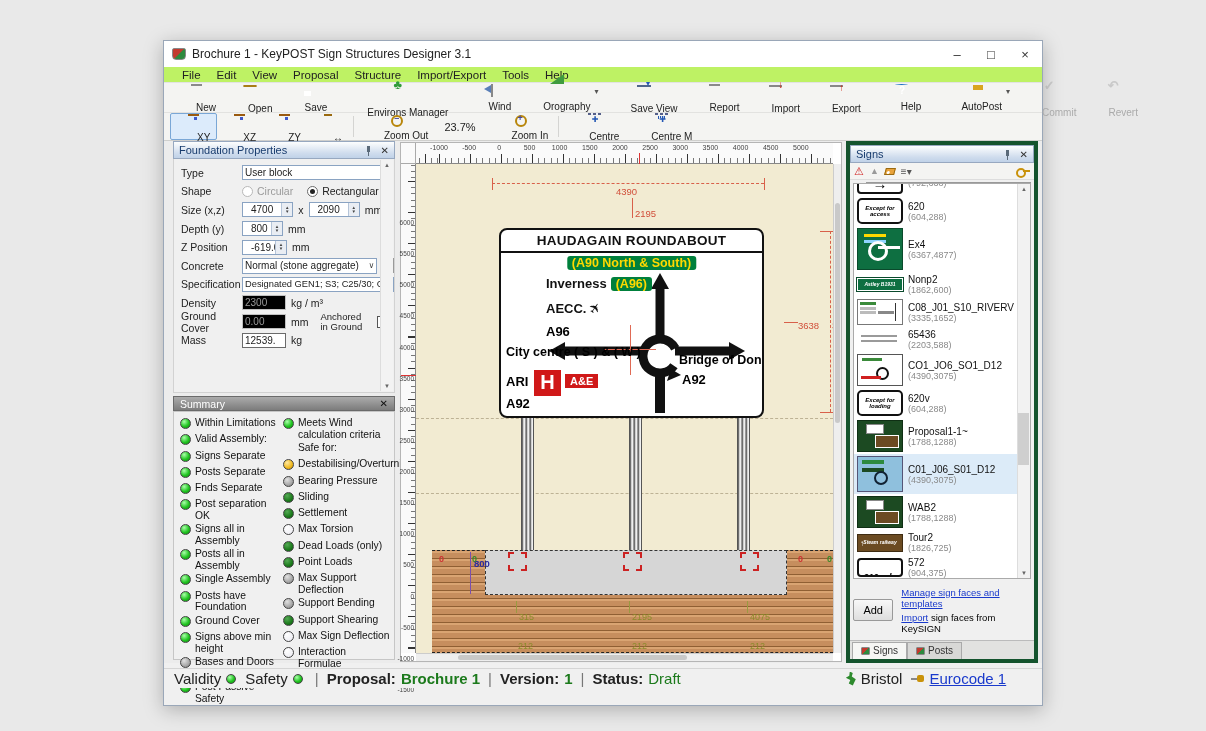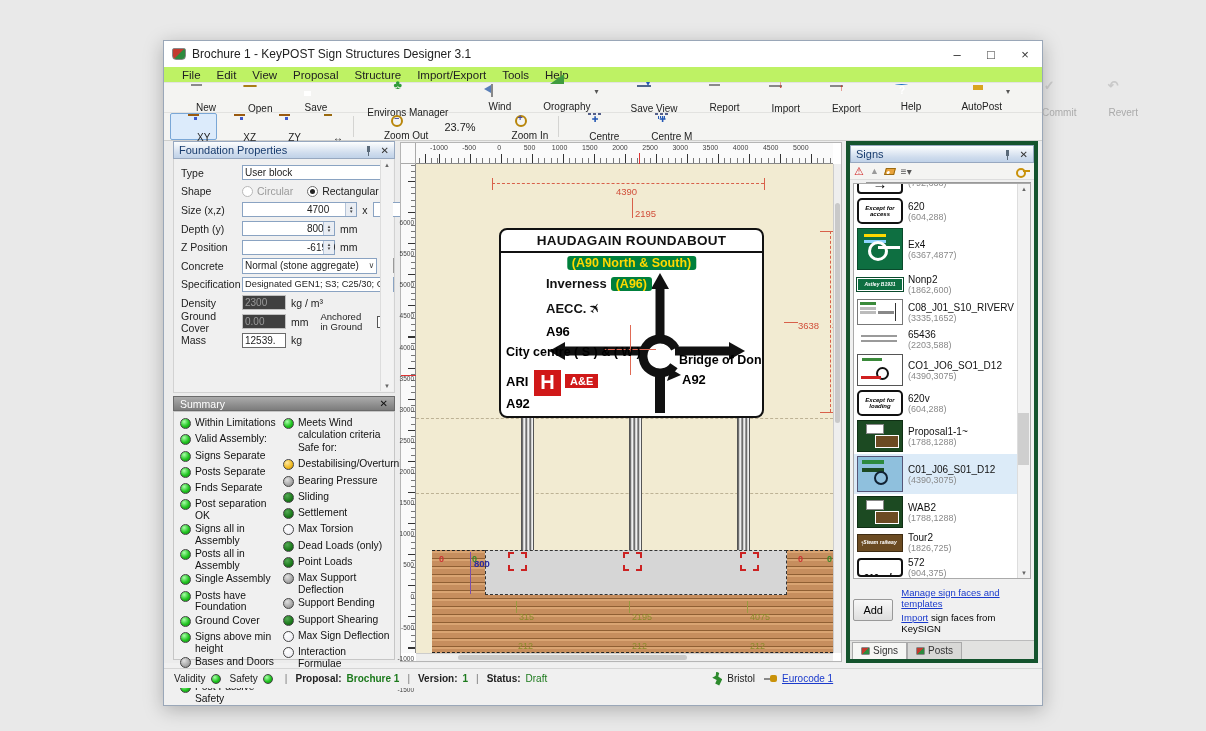--- a/index.html
+++ b/index.html
@@ -75,32 +75,32 @@
   .pin-icon { width:9px; height:11px; position:relative; margin-right:6px; }
   .pin-icon::before { content:""; position:absolute; left:3px; top:1px; width:3px; height:6px; background:#5a6a7a; }
   .pin-icon::after { content:""; position:absolute; left:4px; top:7px; width:1px; height:4px; background:#5a6a7a; }
   .x-icon { font-size:10px; color:#333; padding:0 2px; }
   .fp-body { position:relative; height:234px; background:#f0f0f0; border:1px solid #d2d2d2; border-top:none; padding-top:4px; }
   .frow { display:flex; align-items:center; height:17.6px; margin:1px 0 1px 7px; font-size:10.5px; color:#222; }
   .flabel { width:61px; flex:none; }
   .tinput { background:#fff; border:1px solid #8aa3c2; height:15px; font-size:10px; color:#222;
             padding:0 2px; display:flex; align-items:center; overflow:hidden; white-space:nowrap; }
   .spin { display:flex; border:1px solid #8aa3c2; background:#fff; height:15px; }
-  .spin .sval { font-size:10px; padding:1px 16px 0;margin-left:48px; }
+  .spin .sval { font-size:10px; padding:1px 8px 0; }
   .spin .sarrows { width:11px; border-left:1px solid #b5c4d8; background:#e9edf3; display:flex; flex-direction:column; align-items:center; justify-content:center; font-size:4.5px; color:#444; line-height:4px; }
   .unit { margin-left:5px; font-size:10.5px; }
   .radio { width:11px; height:11px; border:1px solid #6a6a6a; border-radius:50%; background:#fff; position:relative; margin-right:4px; }
   .radio.sel::after { content:""; position:absolute; inset:2px; background:#222; border-radius:50%; }
   .radio.dis { border-color:#b8b8b8; }
   .rlabel { margin-right:14px; }
   .rlabel.dis { color:#9a9a9a; }
   .selectbox { width:150px; background:#fff; border:1px solid #8aa3c2; height:16px; font-size:10px; display:flex; align-items:center; padding:0 2px; }
   .selectbox .dd { margin-left:auto; font-size:8px; color:#444; }
   .more-btn { width:15px; height:15px; border:1px solid #9a9a9a; background:#e9e9e9; font-size:9px; text-align:center; margin-left:3px; line-height:13px; }
-  .dis-input { background:#404040; border:1px solid #c0c0c0; color:#9a9a9a; }
+  .dis-input { background:#000000; border:1px solid #c0c0c0; color:#9a9a9a; }
   .anchored { display:flex; align-items:center; margin-left:12px; }
   .anchored .alabel { font-size:9.5px; line-height:10px; width:50px; }
   .checkbox { width:12px; height:12px; background:#fff; border:1px solid #555; margin-left:6px; }
   .fp-scroll { position:absolute; right:1px; top:1px; width:13px; bottom:1px; background:#f3f3f3; border-left:1px solid #ddd; }
   .fp-scroll::before { content:"▲"; position:absolute; top:2px; left:3px; font-size:6px; color:#666; }
   .fp-scroll::after { content:"▼"; position:absolute; bottom:2px; left:3px; font-size:6px; color:#666; }
 
   .sum-hdr { margin-top:3px; height:15px; background:linear-gradient(#ababab,#7c7c7c); border:1px solid #6a6a6a;
              display:flex; align-items:center; font-size:10.5px; color:#fff; padding:0 4px 0 6px; }
   .sum-hdr .x-icon { color:#111; }
@@ -251,21 +251,21 @@
              font-size:11px; display:flex; align-items:center; justify-content:center; }
   .sp-links { display:flex; flex-direction:column; gap:3px; font-size:9.5px; }
   .link { color:#1a3acc; text-decoration:underline; }
   .sp-tabs { position:absolute; left:0; right:0; bottom:0; height:19px; background:#e2e2e0; border-top:1px solid #bbb; display:flex; align-items:flex-end; padding-left:2px; }
   .sp-tab { display:flex; align-items:center; gap:3px; font-size:10px; padding:2px 8px 3px; border:1px solid #aaa; border-bottom:none; background:#d8d8d6; color:#333; }
   .sp-tab.active { background:#f6f6f4; }
   .tabicon { width:9px; height:8px; background:linear-gradient(135deg,#c23a2e 48%,#2d8a3e 52%); border:1px solid #888; border-radius:1px; }
 
   
   .statusbar { position:absolute; left:0; right:0; top:627px; height:20px; background:#f0f0f0; border-top:1px solid #d5d5d5;
-               display:flex; align-items:center; font-size:10px; color:#222; padding-left:10px; gap:5px; }
+               display:flex; align-items:center; font-size:15px; color:#222; padding-left:10px; gap:5px; }
   .sb-led { width:10px; height:10px; }
   .sb-sep { color:#777; padding:0 3px; }
   .sb-green { color:#1c7a1c; font-weight:bold; }
   .sb-label-b { font-weight:bold; }
   .uk-icon { width:10px; height:14px; background:#2d8a2d; clip-path:polygon(40% 0,70% 10%,60% 35%,100% 55%,70% 100%,30% 85%,45% 60%,0 45%,35% 30%); margin-left:160px; }
   .anchor-icon { width:13px; height:10px; position:relative; margin-left:4px; }
   .anchor-icon::before { content:""; position:absolute; left:0; top:4px; width:6px; height:2px; background:#888; }
   .anchor-icon::after { content:""; position:absolute; right:0; top:1px; width:7px; height:7px; background:#c9920a; border-radius:2px; }
 </style>
 </head>

